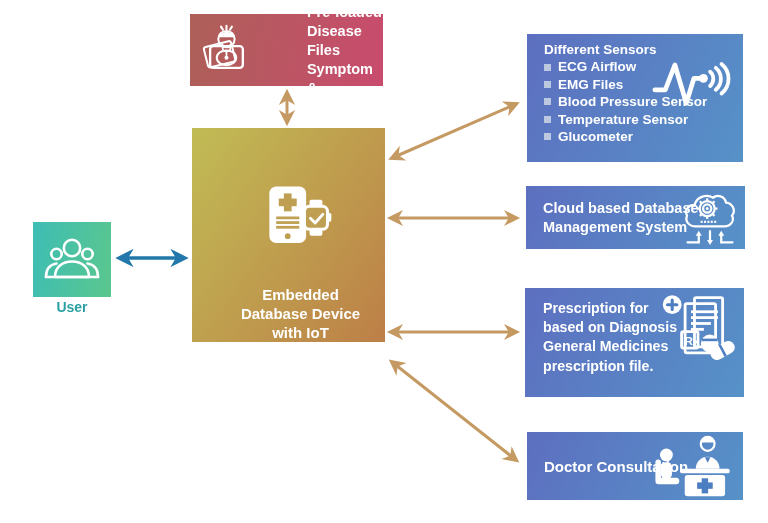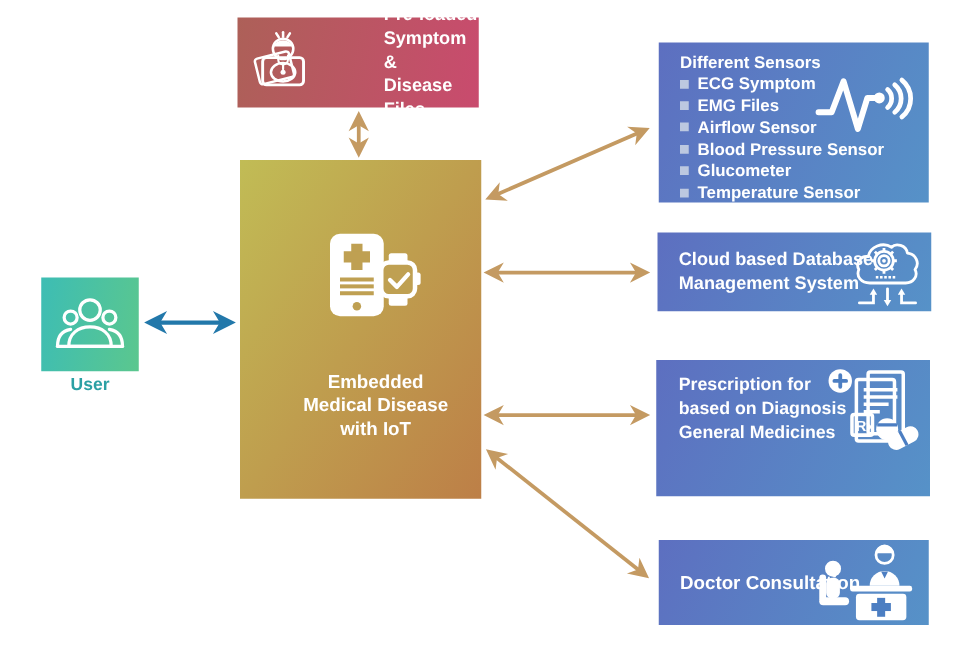--- a/index.html
+++ b/index.html
@@ -79,43 +79,43 @@
         <path d="M24.3,16.5 a10.5,10.5 0 0 1 19.4,0 z" fill="#fff" stroke="none"></path>
         <rect x="13" y="28" width="42" height="28" rx="4" stroke-width="3"></rect>
         <ellipse cx="34" cy="43" rx="12.5" ry="9.5"></ellipse>
         <path d="M29,26 v4 a5,5 0 0 0 10,0 v-4" stroke-width="2.2"></path>
         <path d="M34,35 v5" stroke-width="2.2"></path>
         <circle cx="34" cy="43" r="2.6" fill="#fff" stroke="none"></circle>
       </g>
     </svg>
     <div class="tlines">
       <div>Pre-loaded</div>
+      <div>Disease Files</div>
       <div>Symptom &amp;</div>
-      <div>Disease Files</div>
-    </div>
-  </div>
-
-  <div class="box box-gold device" style="left:192px;top:128px;width:193px;height:271px;padding-left:24px;">
+    </div>
+  </div>
+
+  <div class="box box-gold device" style="left:192px;top:128px;width:193px;height:214px;padding-left:24px;">
     <svg width="86" height="76" viewBox="0 0 86 76">
       <rect x="6" y="3" width="43" height="66" rx="8" fill="#fff"></rect>
       <rect x="23" y="11" width="9" height="21" style="fill:var(--icon_gold,#bfa052)"></rect>
       <rect x="17" y="17" width="21" height="9" style="fill:var(--icon_gold,#bfa052)"></rect>
       <rect x="14" y="38" width="27" height="3.2" style="fill:var(--icon_gold,#bfa052)"></rect>
       <rect x="14" y="43.5" width="27" height="3.2" style="fill:var(--icon_gold,#bfa052)"></rect>
       <rect x="14" y="49" width="27" height="3.2" style="fill:var(--icon_gold,#bfa052)"></rect>
       <circle cx="27.5" cy="61" r="3.4" style="fill:var(--icon_gold,#bfa052)"></circle>
       <rect x="53" y="18.5" width="15" height="8" rx="2" fill="#fff"></rect>
       <rect x="53" y="52.5" width="15" height="8" rx="2" fill="#fff"></rect>
       <rect x="74" y="34" width="4.5" height="10" rx="2" fill="#fff"></rect>
       <rect x="47" y="26" width="27" height="27" rx="6" style="fill:var(--icon_gold,#bfa052)" stroke="#fff" stroke-width="3.6"></rect>
       <polyline points="54,40 59.5,45.5 68.5,35.5" stroke="#fff" stroke-width="3.4" fill="none" stroke-linecap="round" stroke-linejoin="round"></polyline>
     </svg>
     <div class="tlines">
       <div>Embedded</div>
-      <div>Medical Disease</div>
+      <div>Database Device</div>
       <div>with IoT</div>
     </div>
   </div>
 
   <div class="box box-teal user-box" style="left:33px;top:222px;width:78px;height:75px;">
     <svg width="62" height="58" viewBox="0 0 62 58">
       <g stroke="#fff" fill="none" stroke-width="2.6" stroke-linecap="round" stroke-linejoin="round">
         <circle cx="31" cy="17" r="8.2"></circle>
         <circle cx="15.5" cy="23" r="5.2"></circle>
         <circle cx="46.5" cy="23" r="5.2"></circle>
@@ -125,41 +125,37 @@
         <path d="M5,46 h52"></path>
       </g>
     </svg>
   </div>
   <div class="user-label" style="left:33px;top:299px;width:78px;">User</div>
 
   <div class="box box-blue sensors" style="left:527px;top:34px;width:216px;height:128px;">
     <div>Different Sensors</div>
     <div class="srow">
         <span class="sq"></span>
-        <span>ECG Symptom</span>
+        <span>ECG Airflow</span>
       </div>
     <div class="srow">
         <span class="sq"></span>
         <span>EMG Files</span>
       </div>
     <div class="srow">
         <span class="sq"></span>
-        <span>Airflow Sensor</span>
-      </div>
-    <div class="srow">
-        <span class="sq"></span>
         <span>Blood Pressure Sensor</span>
       </div>
     <div class="srow">
         <span class="sq"></span>
+        <span>Temperature Sensor</span>
+      </div>
+    <div class="srow">
+        <span class="sq"></span>
         <span>Glucometer</span>
-      </div>
-    <div class="srow">
-        <span class="sq"></span>
-        <span>Temperature Sensor</span>
       </div>
     <svg width="80" height="62" viewBox="0 0 84 62">
       <polyline points="3,36 14,36 24,10 36,50 44,24 52,24" stroke="#fff" stroke-width="5" fill="none" stroke-linecap="round" stroke-linejoin="round"></polyline>
       <circle cx="54" cy="24" r="4.6" fill="#fff"></circle>
       <g stroke="#fff" fill="none" stroke-linecap="round">
         <path d="M61,17 a10,10 0 0 1 0,15" stroke-width="4"></path>
         <path d="M67,13 a15,15 0 0 1 0,23" stroke-width="4"></path>
         <path d="M73,9 a20,20 0 0 1 0,31" stroke-width="4"></path>
       </g>
     </svg>
@@ -203,20 +199,21 @@
         <polygon points="40.8,51 47.2,51 44,45.6"></polygon>
       </g>
     </svg>
   </div>
 
   <div class="box box-blue rxbox" style="left:525px;top:288px;width:219px;height:109px;">
     <div class="tlines">
       <div>Prescription for</div>
       <div>based on Diagnosis</div>
       <div>General Medicines</div>
+      <div>prescription file.</div>
     </div>
     <svg width="80" height="68" viewBox="0 0 66 58">
       <g stroke="#fff" stroke-width="2.4" fill="none" stroke-linejoin="round">
         <rect x="30" y="4" width="24" height="42" rx="1.5"></rect>
         <rect x="22" y="9" width="26" height="42" rx="1.5"></rect>
         <path d="M27,16 H50"></path>
           <path d="M27,21 H50"></path>
           <path d="M27,26 H44"></path>
           <path d="M27,31 H38"></path>
         <rect x="19" y="33" width="14" height="14" rx="1.5"></rect>

